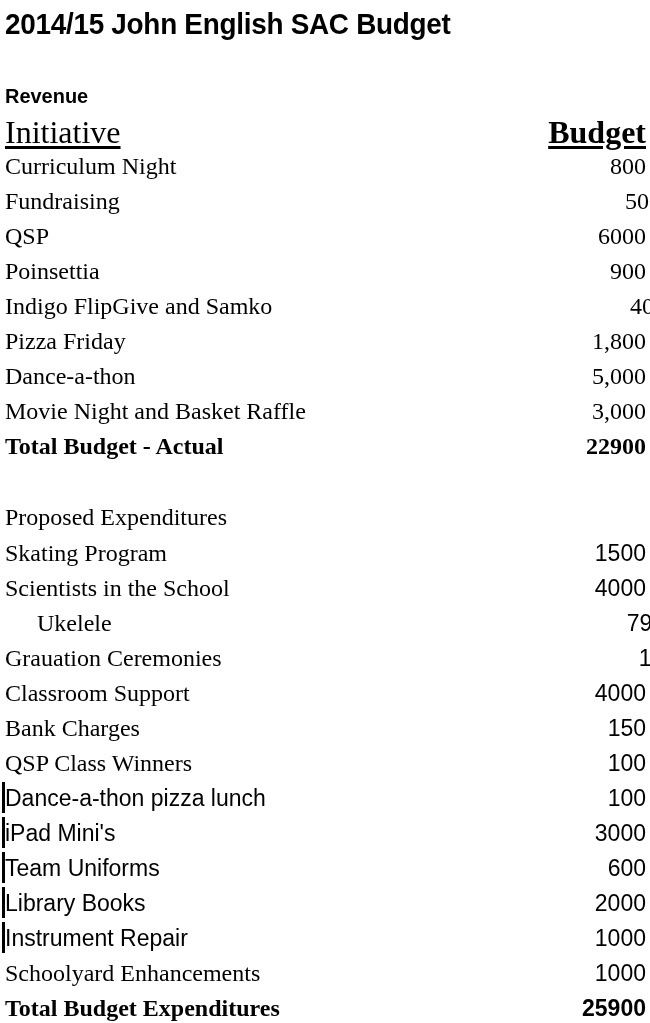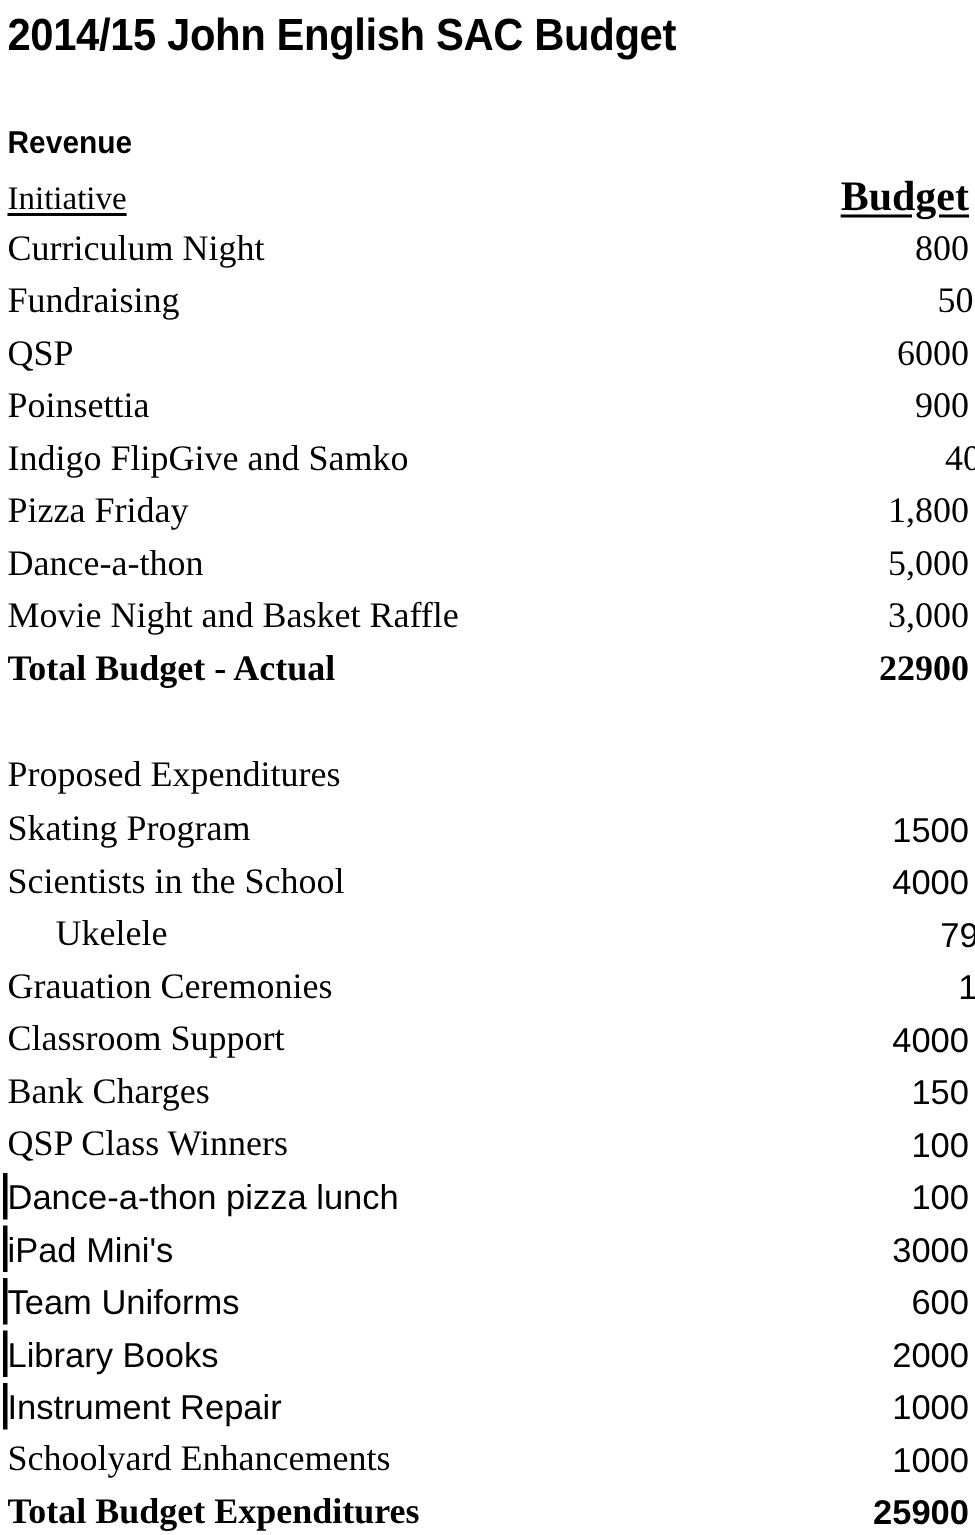--- a/index.html
+++ b/index.html
@@ -89,32 +89,32 @@
 
   .f-serif  { font-family: "Liberation Serif", "DejaVu Serif", serif; }
   .f-sans   { font-family: "Liberation Sans", "DejaVu Sans", sans-serif; font-size: 23px; }
   .f-bold   { font-weight: bold; }
 
   
   .hdr-label {
     position: absolute;
     left: 5px;
     font-family: "Liberation Serif", "DejaVu Serif", serif;
-    font-size: 22px;
+    font-size: 32px;
     line-height: 32px;
     text-decoration: underline;
     text-underline-offset: 3px;
     white-space: nowrap;
   }
   .hdr-value {
     position: absolute;
     right: 4px;
     font-family: "Liberation Serif", "DejaVu Serif", serif;
     font-weight: bold;
-    font-size: 28px;
+    font-size: 32px;
     line-height: 32px;
     text-decoration: underline;
     text-underline-offset: 3px;
     white-space: nowrap;
   }
 
   
   .change-bar {
     position: absolute;
     left: 2px;

